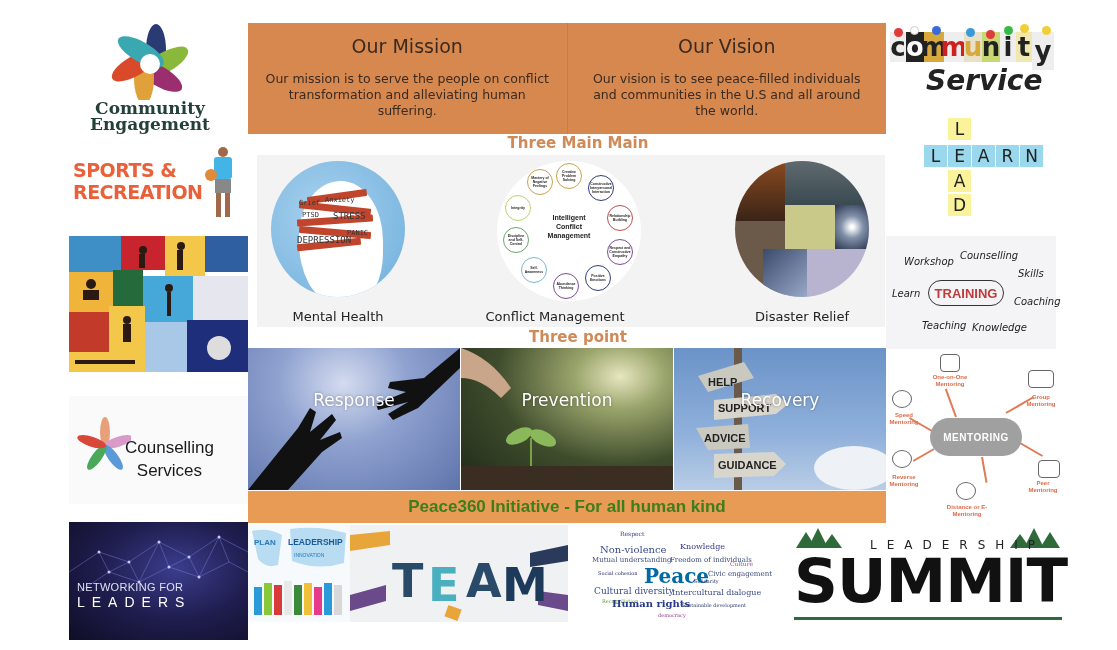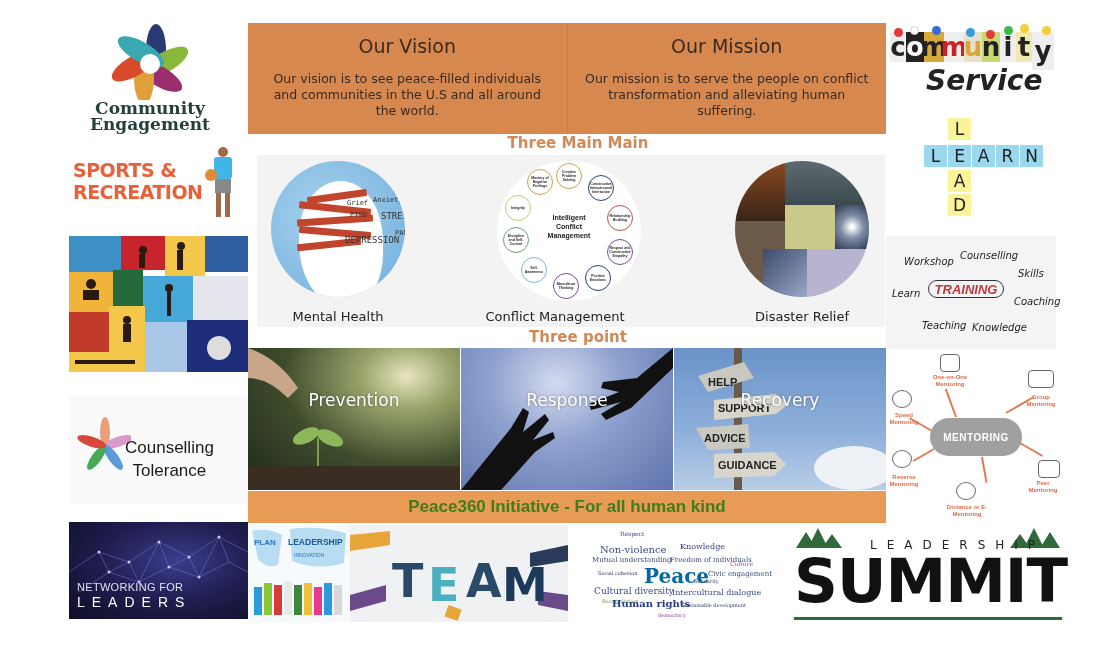--- a/index.html
+++ b/index.html
@@ -19,21 +19,21 @@
 
   .areas-panel { left: 257px; top: 155px; width: 628px; height: 172px; background: #f3f3f3; }
   .area-label { position: absolute; font-size: 13px; color: #222; font-family: "DejaVu Sans", sans-serif; width: 180px; text-align: center; }
   .circle { position: absolute; border-radius: 50%; overflow: hidden; }
 
   
   .mh-circle { left: 14px; top: 6px; width: 134px; height: 136px; background: radial-gradient(circle at 40% 40%, #a9d2ee, #6eaedc); }
   .mh-head { position: absolute; left: 28px; top: 20px; width: 84px; height: 120px; background: #fff; border-radius: 50% 50% 30% 40% / 45% 50% 40% 50%; }
   .mh-brain { position: absolute; left: 26px; top: 30px; width: 80px; height: 70px; }
   .mh-strip { position: absolute; height: 7px; background: #c1442c; border-radius: 1px; }
-  .mh-word { position: absolute; font-size: 7px; color: #333; font-family: "DejaVu Sans Mono", monospace; margin-left: 48px; }
+  .mh-word { position: absolute; font-size: 7px; color: #333; font-family: "DejaVu Sans Mono", monospace; }
 
   
   .cm-circle { left: 240px; top: 6px; width: 144px; height: 140px; background: #fff; }
   .cm-center { position: absolute; left: 45px; top: 52px; width: 54px; text-align: center; font-size: 7px; font-weight: bold; color: #222; line-height: 9px; }
   .cm-node { position: absolute; width: 26px; height: 26px; border-radius: 50%; border: 1.5px solid #888; background: #fff; font-size: 3.5px; line-height: 4px; color: #222; display: flex; align-items: center; justify-content: center; text-align: center; padding: 2px; font-weight: bold; }
 
   
   .dr-circle { left: 478px; top: 6px; width: 134px; height: 136px; }
   .dr-tile { position: absolute; }
 
@@ -50,36 +50,36 @@
 
   
   .ce-logo { left: 80px; top: 24px; width: 140px; height: 115px; }
   .ce-text { position: absolute; left: 0; top: 76px; width: 140px; text-align: center; font-family: "DejaVu Serif", serif; color: #23413a; font-size: 17px; line-height: 16px; font-weight: bold; }
   .sports { left: 70px; top: 145px; width: 178px; height: 80px; }
   .sports-text { position: absolute; left: 3px; top: 14px; color: #e8613a; font-weight: 900; font-size: 19px; line-height: 22px; font-family: "DejaVu Sans", sans-serif; letter-spacing: -0.5px; }
   .sports-collage { left: 69px; top: 236px; width: 179px; height: 136px; }
   .tile { position: absolute; }
   .counselling { left: 69px; top: 396px; width: 179px; height: 108px; background: #fafafa; }
   .couns-text { position: absolute; left: 56px; top: 40px; font-size: 17px; color: #1a1a1a; text-align: center; line-height: 23px; }
-  .networking { left: 69px; top: 522px; width: 179px; height: 97px; background: radial-gradient(ellipse at 60% 40%, #3b3d8d 0%, #1f1d4e 50%, #0f0e26 100%); }
+  .networking { left: 69px; top: 522px; width: 179px; height: 118px; background: radial-gradient(ellipse at 60% 40%, #3b3d8d 0%, #1f1d4e 50%, #0f0e26 100%); }
   .net-text1 { position: absolute; left: 8px; top: 59px; color: #dfe0f5; font-size: 11px; letter-spacing: 0.3px; }
   .net-text2 { position: absolute; left: 8px; top: 72px; color: #fff; font-size: 14px; letter-spacing: 7px; }
 
   
   .cs-logo { left: 888px; top: 28px; width: 175px; height: 70px; }
   .cs-letter { position: absolute; top: 4px; height: 30px; font-weight: bold; font-size: 26px; display: flex; align-items: center; justify-content: center; font-family: "DejaVu Sans", sans-serif; }
   .cs-service { position: absolute; left: 38px; top: 36px; font-size: 28px; font-weight: bold; font-style: italic; color: #222; font-family: "DejaVu Sans", sans-serif; }
   .pin { position: absolute; width: 9px; height: 9px; border-radius: 50%; }
   .lead-learn { left: 924px; top: 118px; width: 124px; height: 102px; }
   .ll-cell { position: absolute; width: 23px; height: 22px; display: flex; align-items: center; justify-content: center; font-size: 17px; color: #222; font-family: "DejaVu Sans", sans-serif; }
   .ll-yellow { background: #fbf39a; }
   .ll-blue { background: #9ad8ee; }
   .training { left: 886px; top: 236px; width: 170px; height: 113px; background: #f4f4f6; }
   .tr-word { position: absolute; font-size: 10px; color: #222; font-family: "DejaVu Sans", sans-serif; font-style: italic; }
-  .tr-cloud { position: absolute; left: 42px; top: 44px; width: 76px; height: 18px; border: 1.5px solid #333; border-radius: 16px; display: flex; align-items: center; justify-content: center; color: #c13a3a; font-size: 13px; font-weight: bold; font-style: italic; }
+  .tr-cloud { position: absolute; left: 42px; top: 44px; width: 76px; height: 26px; border: 1.5px solid #333; border-radius: 16px; display: flex; align-items: center; justify-content: center; color: #c13a3a; font-size: 13px; font-weight: bold; }
   .mentoring { left: 886px; top: 350px; width: 178px; height: 170px; background: #fff; }
   .mt-cloud { position: absolute; left: 44px; top: 68px; width: 92px; height: 38px; background: #a0a0a0; border-radius: 20px; display: flex; align-items: center; justify-content: center; color: #fff; font-size: 10px; font-weight: bold; letter-spacing: 0.5px; }
   .mt-label { position: absolute; color: #dd6b4a; font-size: 6px; font-weight: bold; text-align: center; line-height: 7px; }
   .mt-icon { position: absolute; width: 20px; height: 18px; border: 1.2px solid #666; border-radius: 4px; }
   .mt-arrow { position: absolute; height: 2px; background: #e07a55; transform-origin: left center; }
 
   
   .leadership-people { left: 248px; top: 525px; width: 102px; height: 97px; background: #f7fafd; }
   .team { left: 350px; top: 525px; width: 218px; height: 97px; background: #f0f1f3; }
   .wordcloud { left: 590px; top: 526px; width: 162px; height: 94px; }
@@ -88,26 +88,26 @@
   .summit-small { position: absolute; left: 78px; top: 10px; font-size: 12px; letter-spacing: 10px; color: #222; font-family: "DejaVu Sans", sans-serif; }
   .summit-big { position: absolute; left: 2px; top: 22px; font-size: 61px; font-weight: 900; color: #111; font-family: "DejaVu Sans", sans-serif; letter-spacing: -1px; line-height: 62px; }
   .summit-line { position: absolute; left: 2px; top: 89px; width: 268px; height: 3px; background: #2f6b3a; }
   .mountain { position: absolute; width: 0; height: 0; border-left: 10px solid transparent; border-right: 10px solid transparent; border-bottom: 16px solid #2f6b3a; }
 </style>
 </head>
 <body>
 
 <div class="abs vm-banner">
   <div class="vm-col">
+    <div class="vm-title">Our Mission</div>
+    <div class="vm-text">Our mission is to serve the people on conflict transformation and alleviating human suffering.</div>
+  </div>
+  <div class="vm-col">
     <div class="vm-title">Our Vision</div>
     <div class="vm-text">Our vision is to see peace-filled individuals and communities in the U.S and all around the world.</div>
-  </div>
-  <div class="vm-col">
-    <div class="vm-title">Our Mission</div>
-    <div class="vm-text">Our mission is to serve the people on conflict transformation and alleviating human suffering.</div>
   </div>
 </div>
 
 <div class="abs section-heading h-three-areas">Three Main Main</div>
 
 <div class="abs areas-panel">
 
   <div class="circle mh-circle">
     <div class="mh-head"></div>
     <div class="mh-brain">
@@ -149,36 +149,36 @@
     <div class="dr-tile" style="left:0;top:60px;width:50px;height:76px;background:#6b5a4a"></div>
     <div class="dr-tile" style="left:28px;top:88px;width:44px;height:48px;background:linear-gradient(135deg,#3a4a6a,#9aa8c8)"></div>
     <div class="dr-tile" style="left:72px;top:88px;width:62px;height:48px;background:#b8b4cf"></div>
   </div>
   <div class="area-label" style="left:455px;top:154px">Disaster Relief</div>
 </div>
 
 <div class="abs section-heading h-three-point">Three point approach</div>
 
 <div class="abs approach-row">
+  <div class="approach response-bg">
+    <svg width="212" height="142" style="position:absolute;left:0;top:0">
+      <path d="M0 142 L50 80 L62 60 L68 64 L62 84 L84 66 L88 72 L72 92 L92 84 L94 90 L74 104 L40 142 Z" fill="#111"></path>
+      <path d="M212 20 L170 60 L145 72 L140 66 L160 54 L130 62 L128 56 L158 44 L140 40 L142 34 L176 30 L212 0 Z" fill="#111"></path>
+    </svg>
+    <div class="approach-label">Response</div>
+  </div>
   <div class="approach prevention-bg">
     <svg width="212" height="142" style="position:absolute;left:0;top:0">
       <path d="M0 0 Q30 10 50 40 L40 50 Q20 30 0 30 Z" fill="#c9a58a"></path>
       <rect x="0" y="118" width="212" height="24" fill="#3a2e22"></rect>
       <path d="M70 118 L70 90" stroke="#7aa04a" stroke-width="2"></path>
       <ellipse cx="58" cy="88" rx="14" ry="7" fill="#8ab85a" transform="rotate(-25 58 88)"></ellipse>
       <ellipse cx="82" cy="90" rx="14" ry="7" fill="#8ab85a" transform="rotate(25 82 90)"></ellipse>
     </svg>
     <div class="approach-label">Prevention</div>
-  </div>
-  <div class="approach response-bg">
-    <svg width="212" height="142" style="position:absolute;left:0;top:0">
-      <path d="M0 142 L50 80 L62 60 L68 64 L62 84 L84 66 L88 72 L72 92 L92 84 L94 90 L74 104 L40 142 Z" fill="#111"></path>
-      <path d="M212 20 L170 60 L145 72 L140 66 L160 54 L130 62 L128 56 L158 44 L140 40 L142 34 L176 30 L212 0 Z" fill="#111"></path>
-    </svg>
-    <div class="approach-label">Response</div>
   </div>
   <div class="approach recovery-bg">
     <svg width="212" height="142" style="position:absolute;left:0;top:0">
       <ellipse cx="180" cy="120" rx="40" ry="22" fill="#eef2f7"></ellipse>
       <rect x="60" y="0" width="8" height="142" fill="#6a5a4a"></rect>
       <polygon points="24,28 70,14 80,30 34,44" fill="#c9c9c0"></polygon>
       <polygon points="40,52 102,46 114,56 102,66 40,72" fill="#d8d6cc"></polygon>
       <polygon points="22,80 74,76 76,100 34,102" fill="#c9c9c0"></polygon>
       <polygon points="40,106 100,104 112,116 100,128 40,130" fill="#d8d6cc"></polygon>
       <text x="34" y="38" font-size="11" font-weight="bold" fill="#222" font-family="Liberation Sans, sans-serif">HELP</text>
@@ -262,21 +262,21 @@
     <g transform="translate(30,36)">
       <ellipse rx="5" ry="15" fill="#e8a07a" transform="rotate(0) translate(0,-14)"></ellipse>
       <ellipse rx="5" ry="15" fill="#d89ac8" transform="rotate(72) translate(0,-14)"></ellipse>
       <ellipse rx="5" ry="15" fill="#5a9ad8" transform="rotate(144) translate(0,-14)"></ellipse>
       <ellipse rx="5" ry="15" fill="#4aa85a" transform="rotate(216) translate(0,-14)"></ellipse>
       <ellipse rx="5" ry="15" fill="#d9463a" transform="rotate(288) translate(0,-14)"></ellipse>
     </g>
   </svg>
   <div class="couns-text">
     <div>Counselling</div>
-    <div>Tolerance</div>
+    <div>Services</div>
   </div>
 </div>
 
 <div class="abs networking">
   <svg width="179" height="101" style="position:absolute;left:0;top:0">
     <g stroke="#7a7ad8" stroke-width="0.6" fill="none" opacity="0.8">
       <polyline points="0,50 30,30 60,40 90,20 120,35 150,15 179,30"></polyline>
       <polyline points="10,70 40,50 70,60 100,45 130,55 160,40 179,50"></polyline>
       <polyline points="30,30 40,50 60,40 70,60 90,20 100,45 120,35 130,55 150,15 160,40"></polyline>
     </g>

